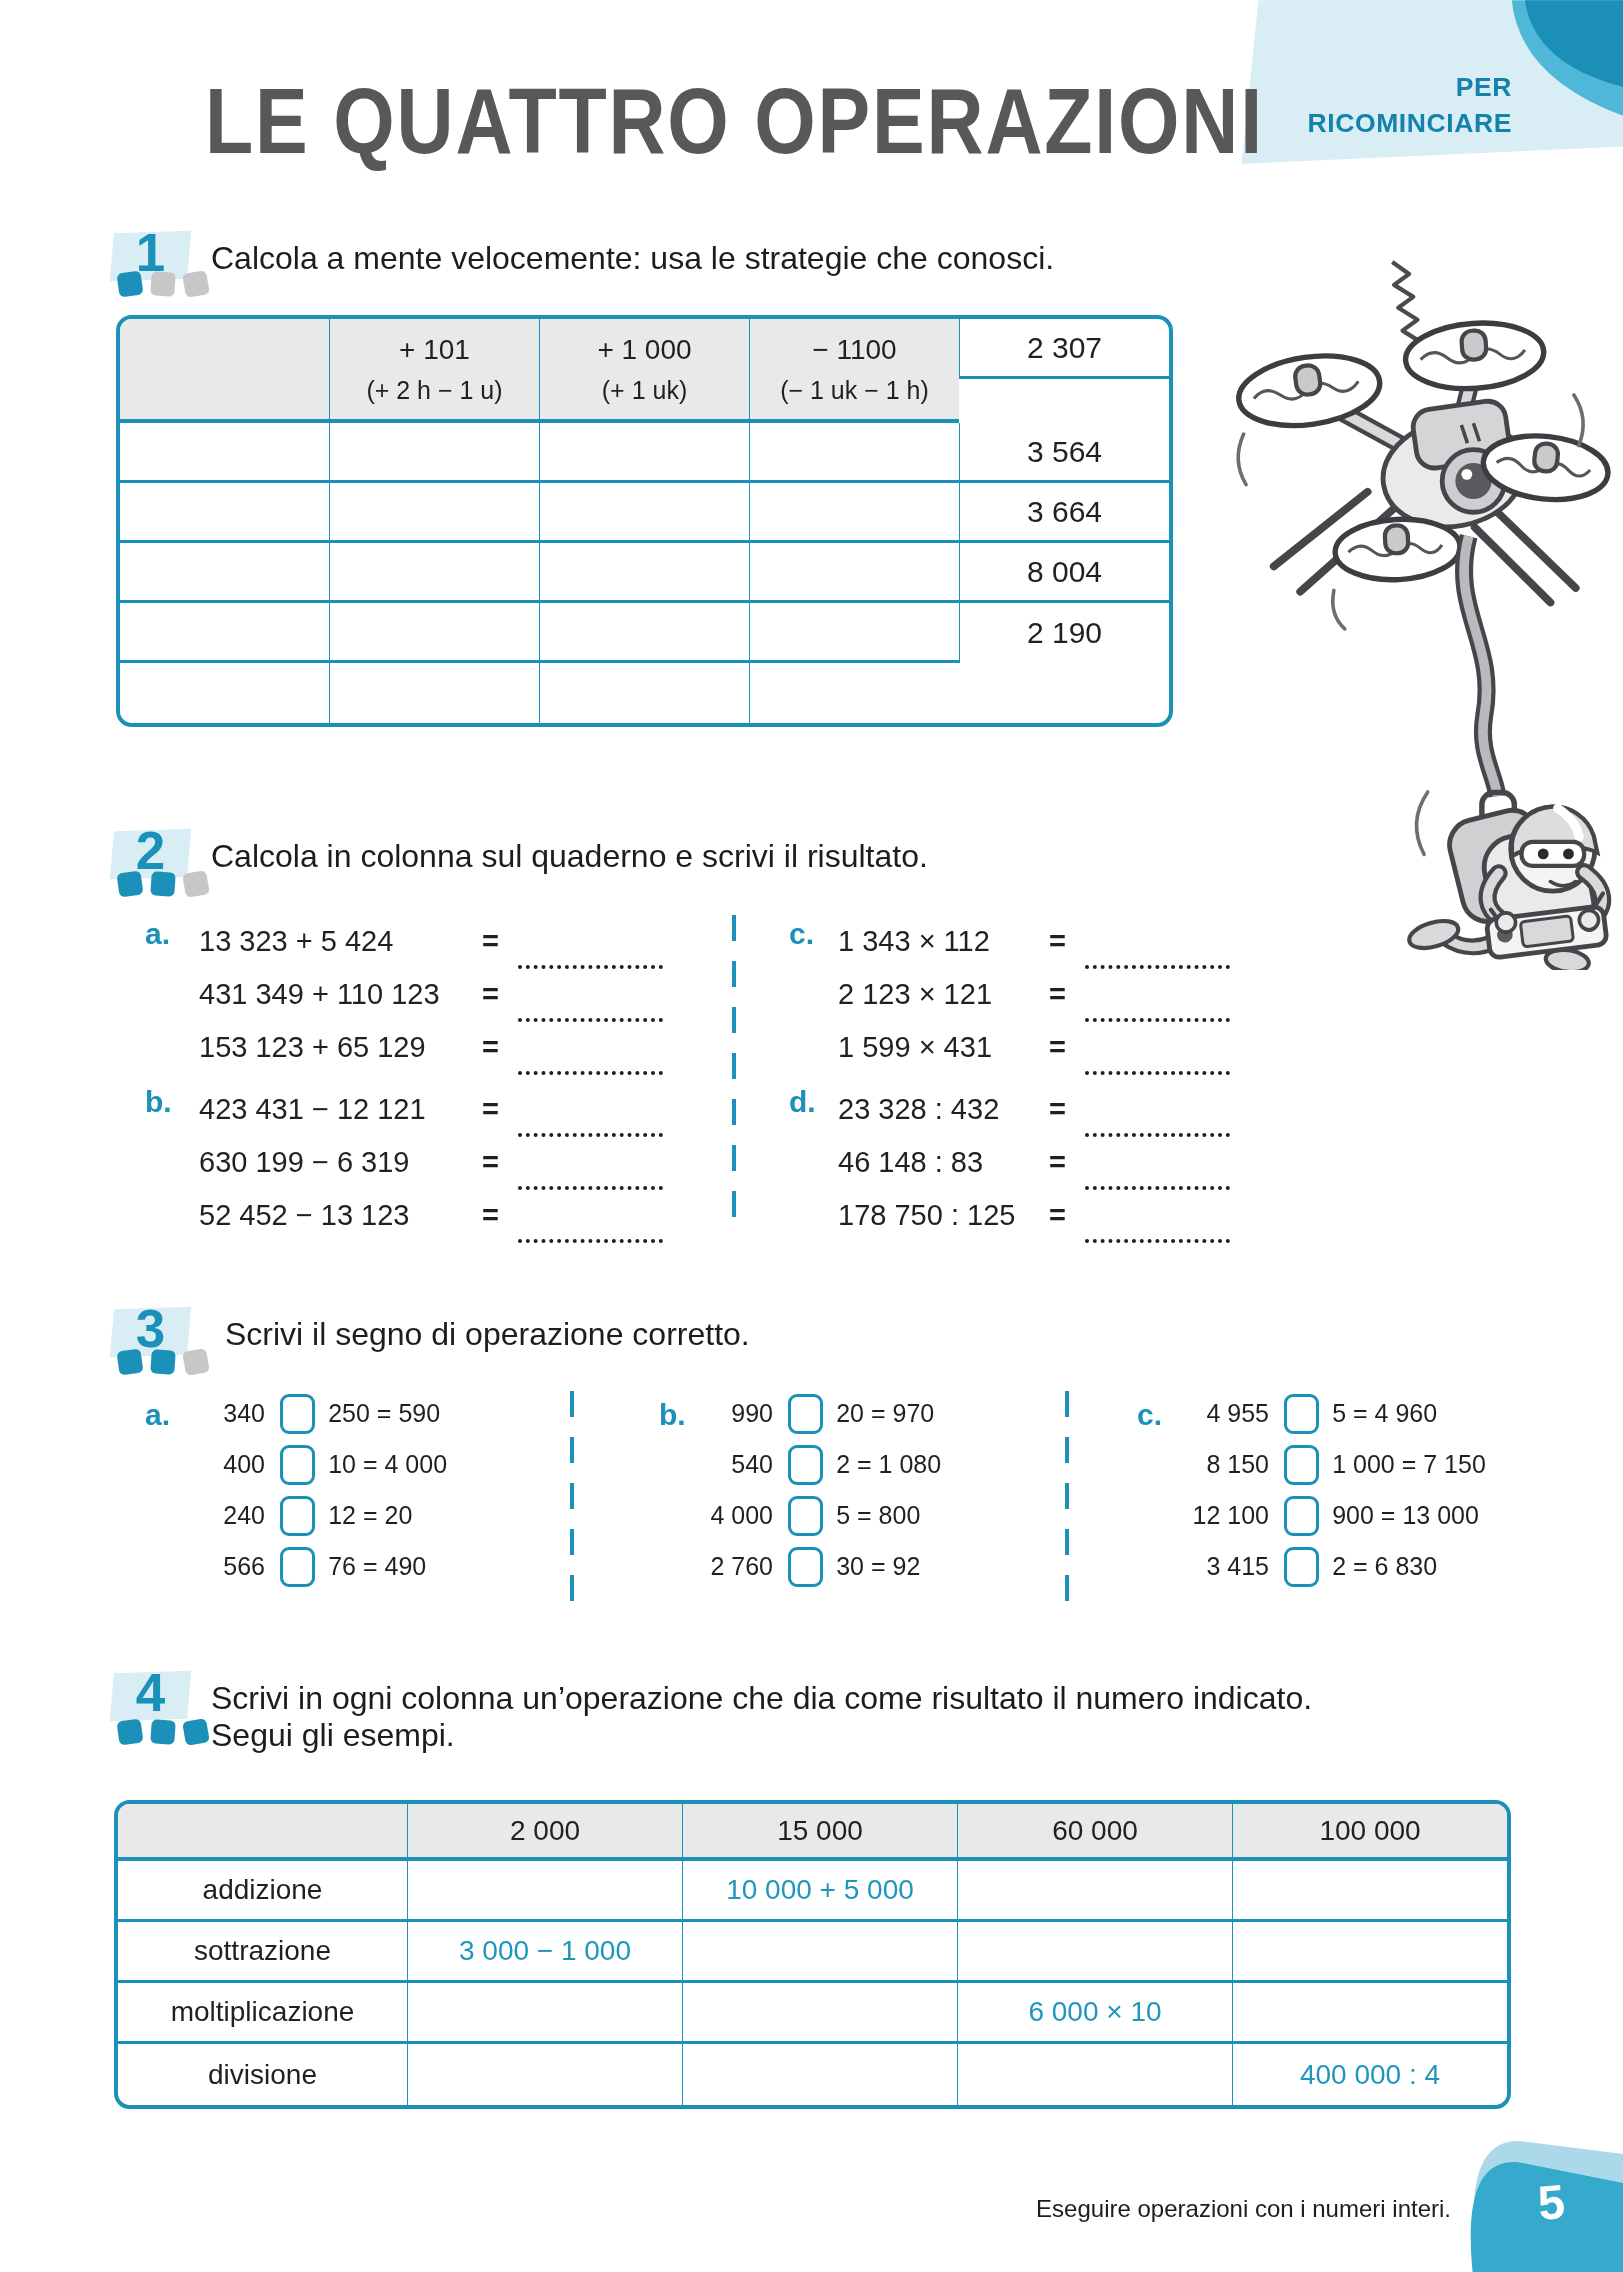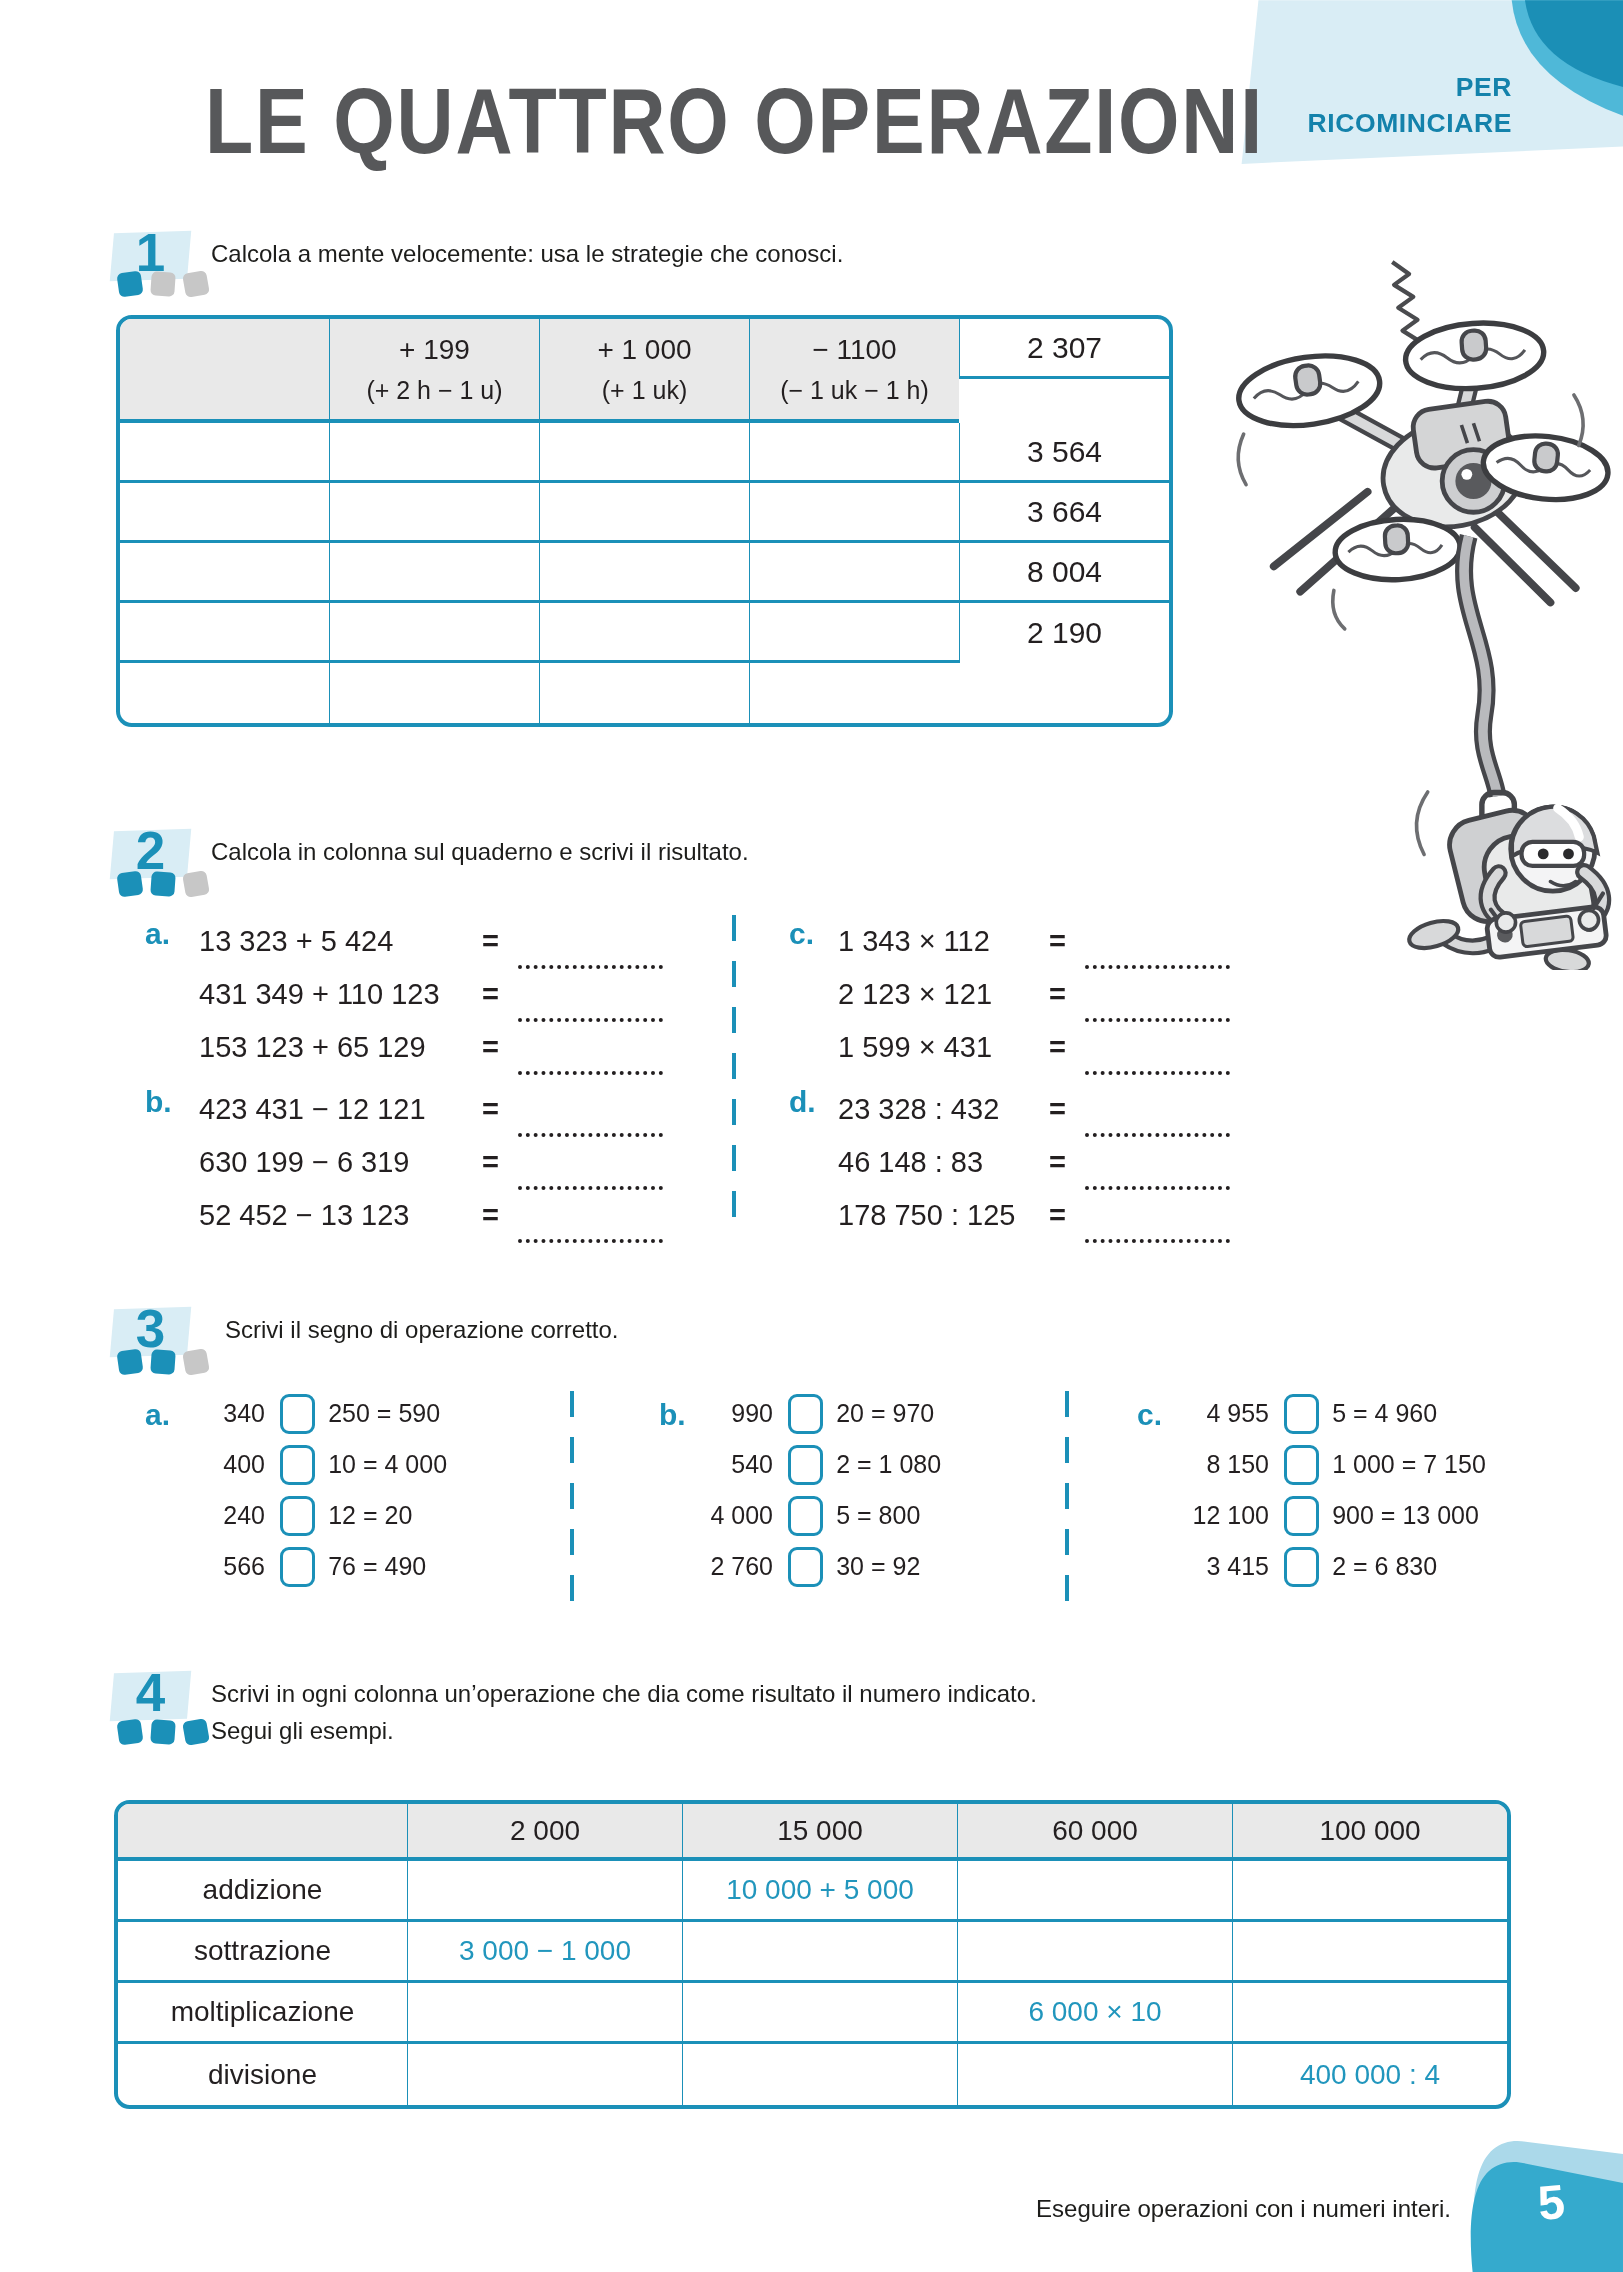--- a/index.html
+++ b/index.html
@@ -23,21 +23,21 @@
     font-size:26.5px; color:#1482ab; letter-spacing:0.6px; white-space:nowrap; }
   .tag1 { top:72px; } .tag2 { top:108px; }
 
   
   .badge { position:absolute; width:77px; height:48px; }
   .badge-bg { position:absolute; inset:0; background:#d9edf5; transform:skewX(-7deg) rotate(-2deg); }
   .badge-num { position:absolute; left:0; top:-9.6px; width:100%; text-align:center;
     font-size:53px; font-weight:bold; color:#1b90b8; }
 
   
-  .instr { position:absolute; font-size:24px; color:#1d1d1b; white-space:nowrap; }
+  .instr { position:absolute; font-size:32px; color:#1d1d1b; white-space:nowrap; }
 
   
   .diff { position:absolute; display:flex; gap:9px; }
   .diff span { width:24px; height:24px; border-radius:5.4px; display:block; }
   .diff span:nth-child(1){ transform:rotate(-8deg); }
   .diff span:nth-child(2){ transform:rotate(4deg); }
   .diff span:nth-child(3){ transform:rotate(-10deg); }
   .diff .b { background:#1b90b8; } .diff .g { background:#c7c7c7; }
 
   
@@ -119,21 +119,21 @@
 <div class="instr" style="left:211px;top:240px">Calcola a mente velocemente: usa le strategie che conosci.</div>
 <div class="diff" style="left:118px;top:272px">
   <span class="b"></span>
   <span class="g"></span>
   <span class="g"></span>
 </div>
 
 <div class="t1">
   <div class="h"></div>
   <div class="h">
-      <span>+ 199</span>
+      <span>+ 101</span>
       <span class="h2">(+ 2 h − 1 u)</span>
     </div>
   <div class="h">
       <span>+ 1 000</span>
       <span class="h2">(+ 1 uk)</span>
     </div>
   <div class="h">
       <span>− 1100</span>
       <span class="h2">(− 1 uk − 1 h)</span>
     </div>

